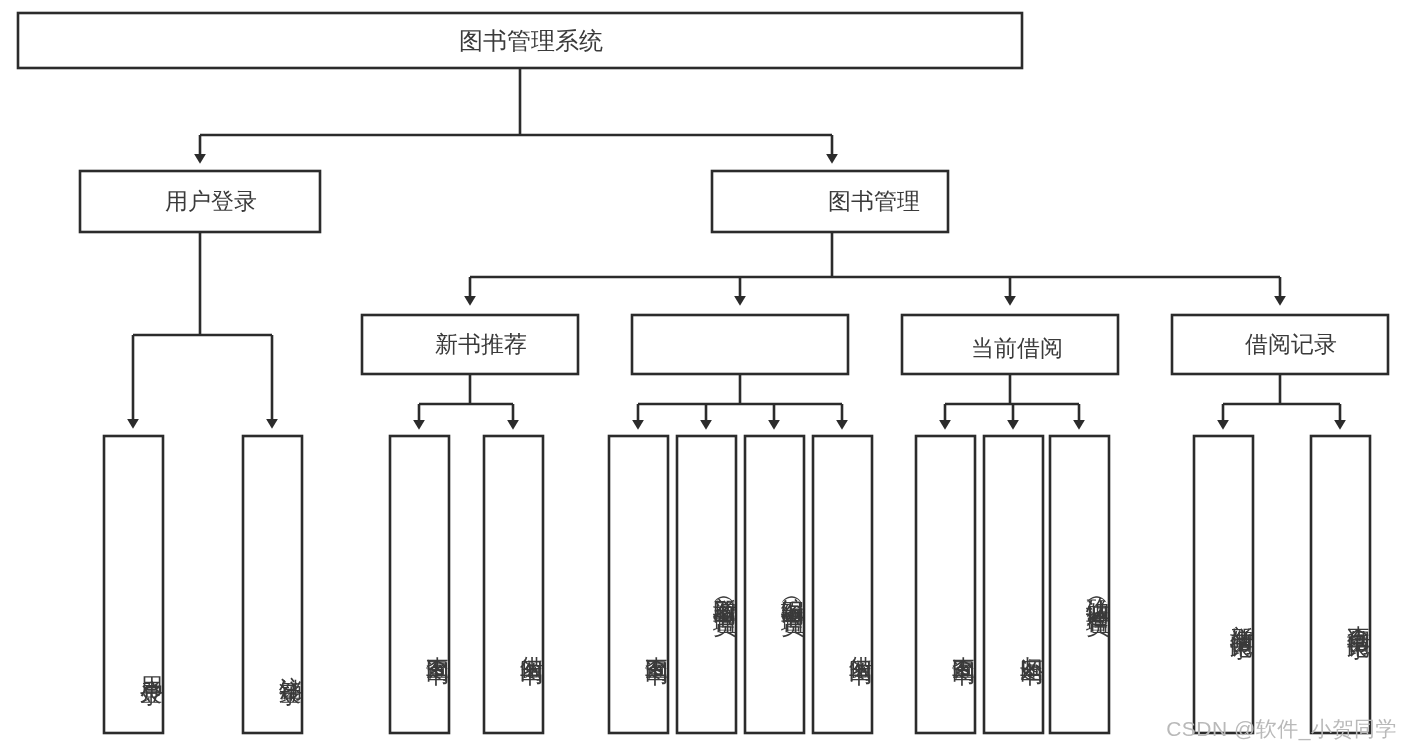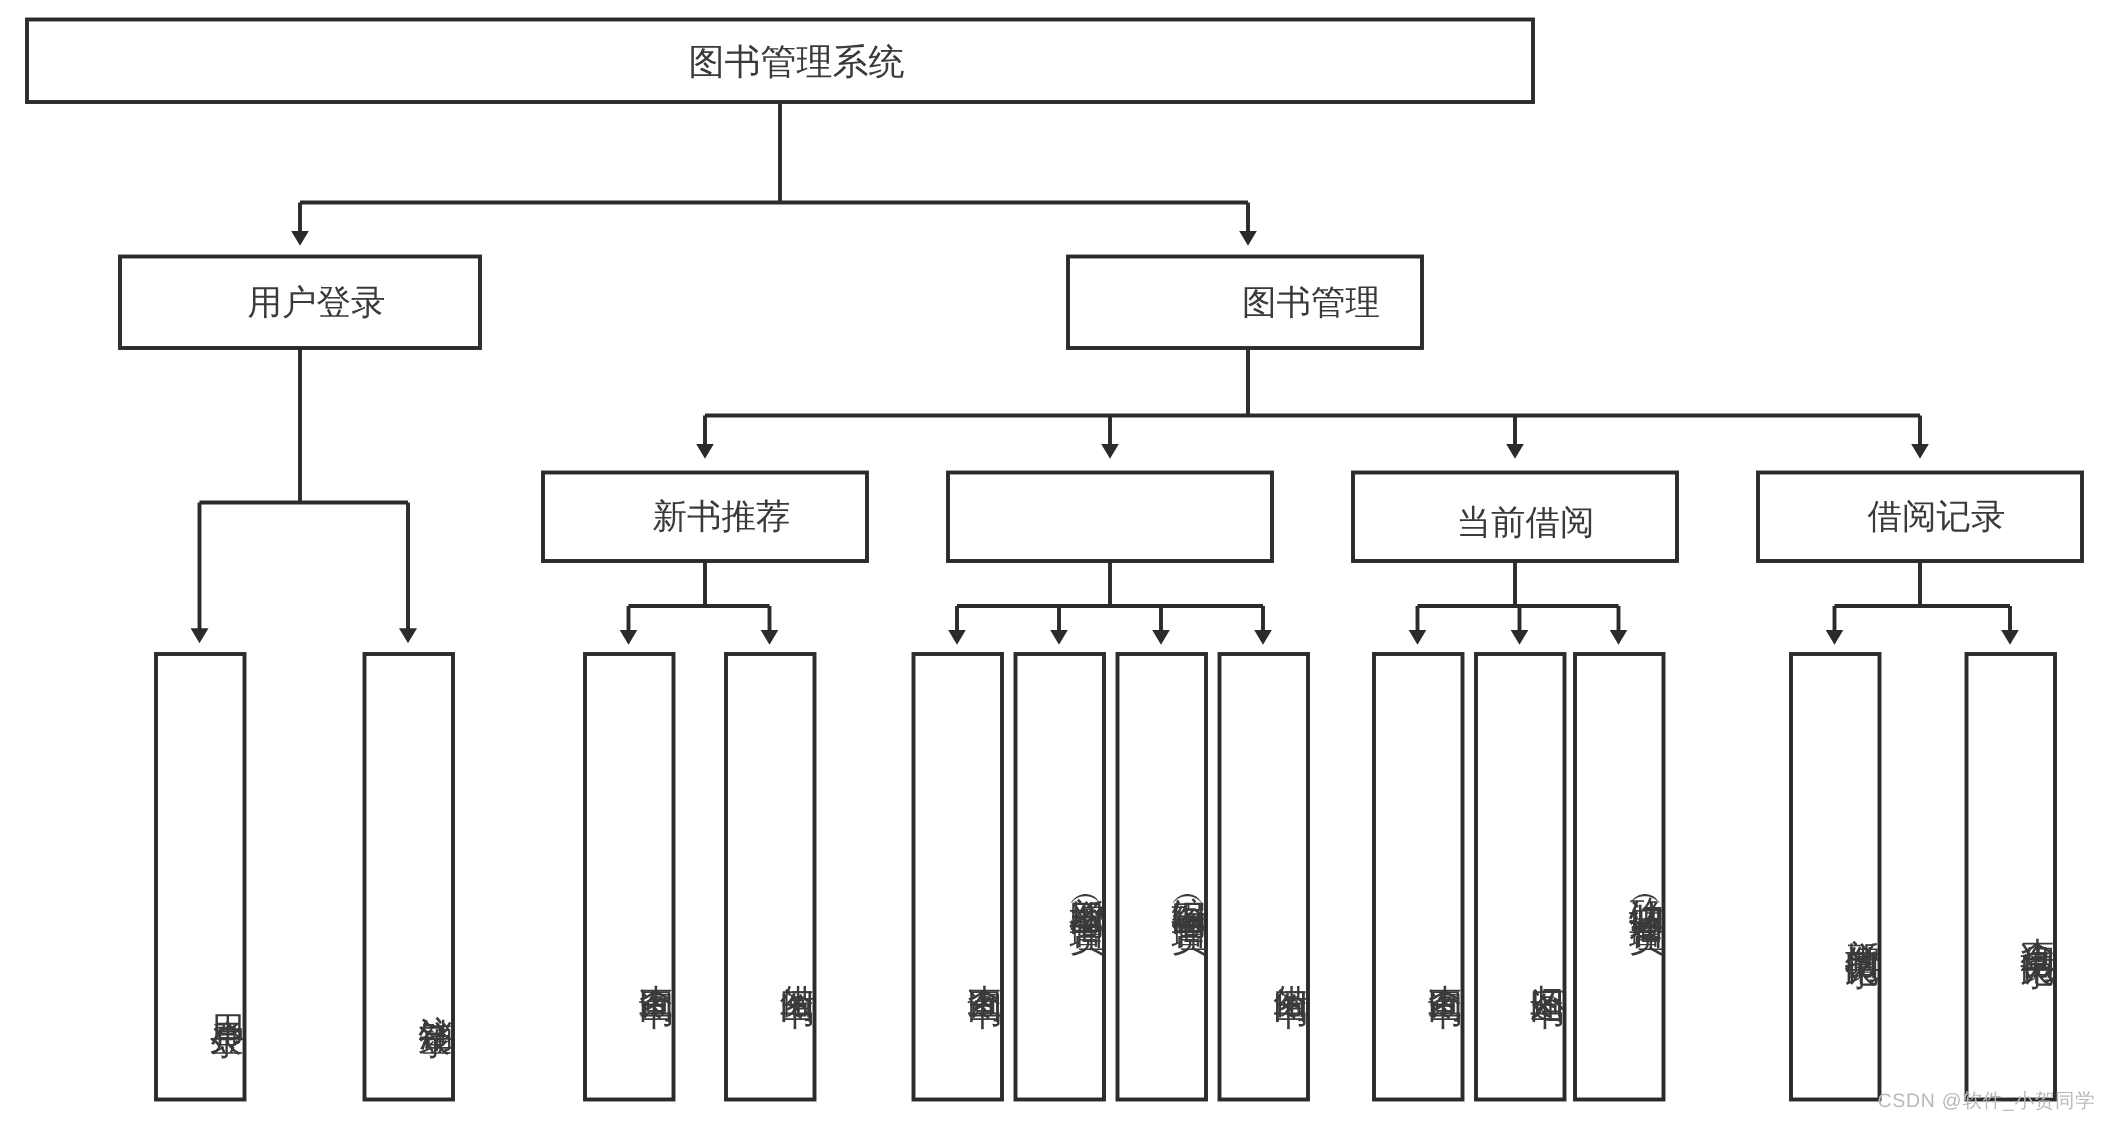--- a/index.html
+++ b/index.html
@@ -8,21 +8,21 @@
   #diagram{position:absolute;left:0;top:0;width:1405px;height:747px;}
   .nodebox{fill:#ffffff;stroke:#2b2b2b;stroke-width:2.6;}
   .conn{stroke:#2b2b2b;stroke-width:2.6;fill:none;stroke-linecap:butt;}
   .arrowhead{fill:#2b2b2b;stroke:none;}
   .vtext{position:absolute;writing-mode:vertical-rl;text-orientation:upright;
          font-family:"Liberation Sans","DejaVu Sans",sans-serif;font-size:23px;color:#3a3a3a;
          line-height:1.0;letter-spacing:2.5px;display:flex;align-items:flex-start;justify-content:center;
          white-space:nowrap;user-select:none;}
   .htext{position:absolute;display:flex;align-items:center;justify-content:center;
          font-family:"Liberation Sans","DejaVu Sans",sans-serif;color:#3a3a3a;white-space:nowrap;user-select:none;margin-left:11px;}
-  .watermark{position:absolute;right:8px;bottom:4px;font-size:13px;color:#b9b9b9;
+  .watermark{position:absolute;right:8px;bottom:4px;font-size:21px;color:#b9b9b9;
              font-family:"Liberation Sans","DejaVu Sans",sans-serif;letter-spacing:.5px;user-select:none;}
 </style>
 </head>
 <body>
 
 <div id="stage">
 
   <svg id="diagram" viewBox="0 0 1405 747">
     <defs>
       <marker id="ah" markerWidth="10" markerHeight="12" refX="1.2" refY="6" orient="auto" markerUnits="userSpaceOnUse">

